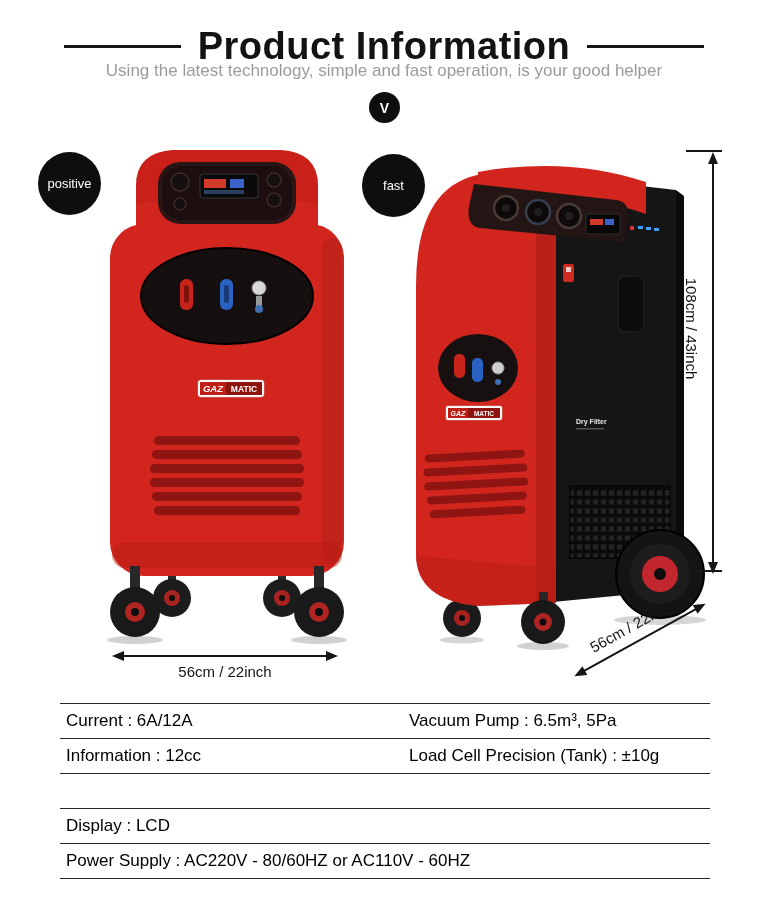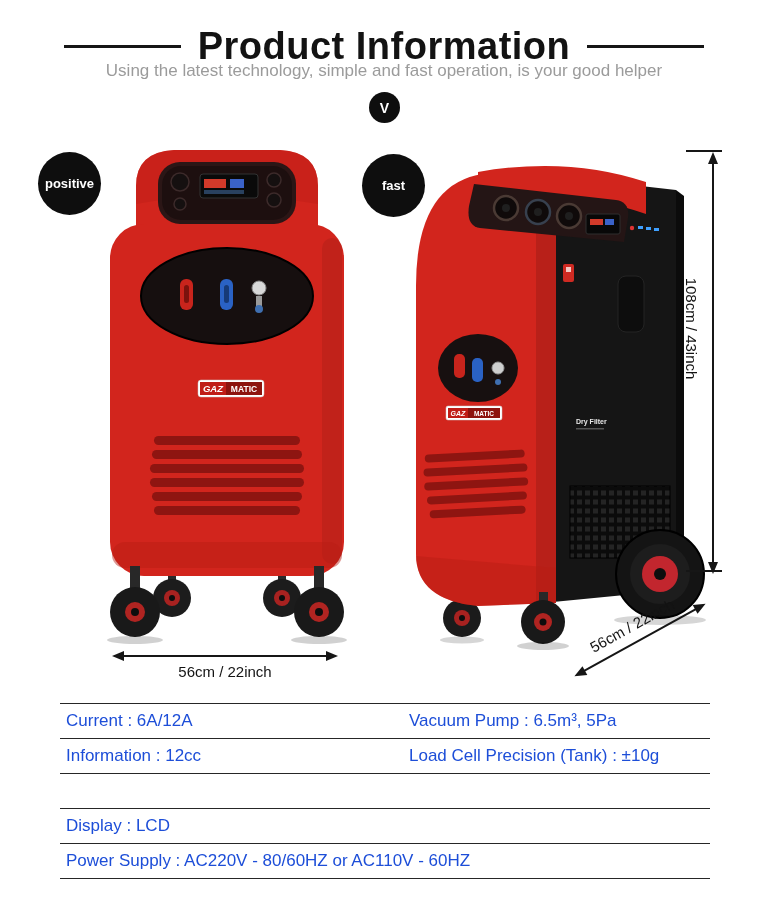--- a/index.html
+++ b/index.html
@@ -9,21 +9,21 @@
   .title-row { position:absolute; top:13px; left:0; width:100%; display:flex; align-items:center; justify-content:center; gap:17px;margin-top:12px; }
   .title-line { width:117px; height:3px; background:#161616; }
   .page-title { font-size:38px; font-weight:bold; letter-spacing:.5px; color:#131313; white-space:nowrap; }
   .subtitle { position:absolute; top:61px; left:0; width:100%; text-align:center; font-size:17px; color:#9b9b9b; }
 
   .chevron-circle { position:absolute; top:92px; left:369px; width:31px; height:31px; border-radius:50%;
     background:#0e0e0e; color:#fff; display:flex; align-items:center; justify-content:center;
     font-size:14px; font-weight:bold; }
 
   .view-badge { position:absolute; width:63px; height:63px; border-radius:50%; background:#0e0e0e; color:#fff;
-    display:flex; align-items:center; justify-content:center; font-size:13px;font-weight:bold; }
+    display:flex; align-items:center; justify-content:center; font-size:13px; }
   .badge-front { left:38px; top:152px; }
   .badge-side  { left:362px; top:154px; }
 
   .machine-front { position:absolute; left:96px; top:146px; }
   .machine-side  { position:absolute; left:408px; top:156px; }
 
   .dim-arrow { position:absolute; }
   .dim-v { left:704px; top:151px; }
   .dim-h { left:112px; top:648px; }
   .dim-d { left:565px; top:594px; }
@@ -31,21 +31,21 @@
   .ext-top { left:686px; top:150px; width:36px; }
   .ext-bottom { left:686px; top:570px; width:36px; }
 
   .dim-label { position:absolute; font-size:15px; color:#131313; text-align:center; width:160px; }
   .dim-height-label { left:611px; top:320px; transform:rotate(90deg); }
   .dim-width-label  { left:145px; top:663px; }
   .dim-depth-label  { left:552px; top:617px; transform:rotate(-29deg); }
 
   .spec-table { position:absolute; left:60px; top:703px; width:650px; border-bottom:1px solid #262626; }
   .spec-row { display:flex; align-items:center; height:35px; border-top:1px solid #262626; }
-  .spec-cell { font-size:17px; color:#1d4ed8; white-space:nowrap; }
+  .spec-cell { font-size:17px; color:#000000; white-space:nowrap; }
   .spec-left { width:349px; padding-left:6px; }
   .spec-right { flex:1; }
   .spec-full { padding-left:6px; }
 
   svg { font-family:"Liberation Sans",sans-serif; display:block; }
 </style>
 </head>
 <body>
 
 <div class="title-row">

